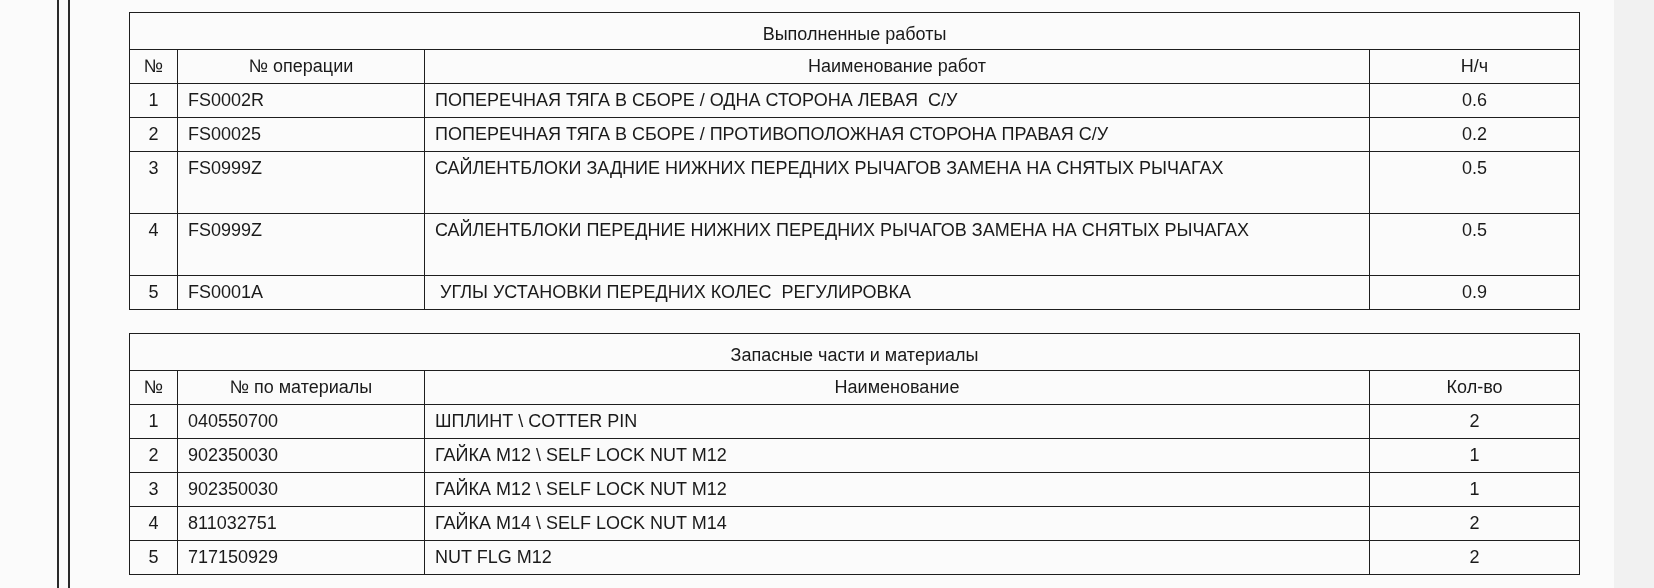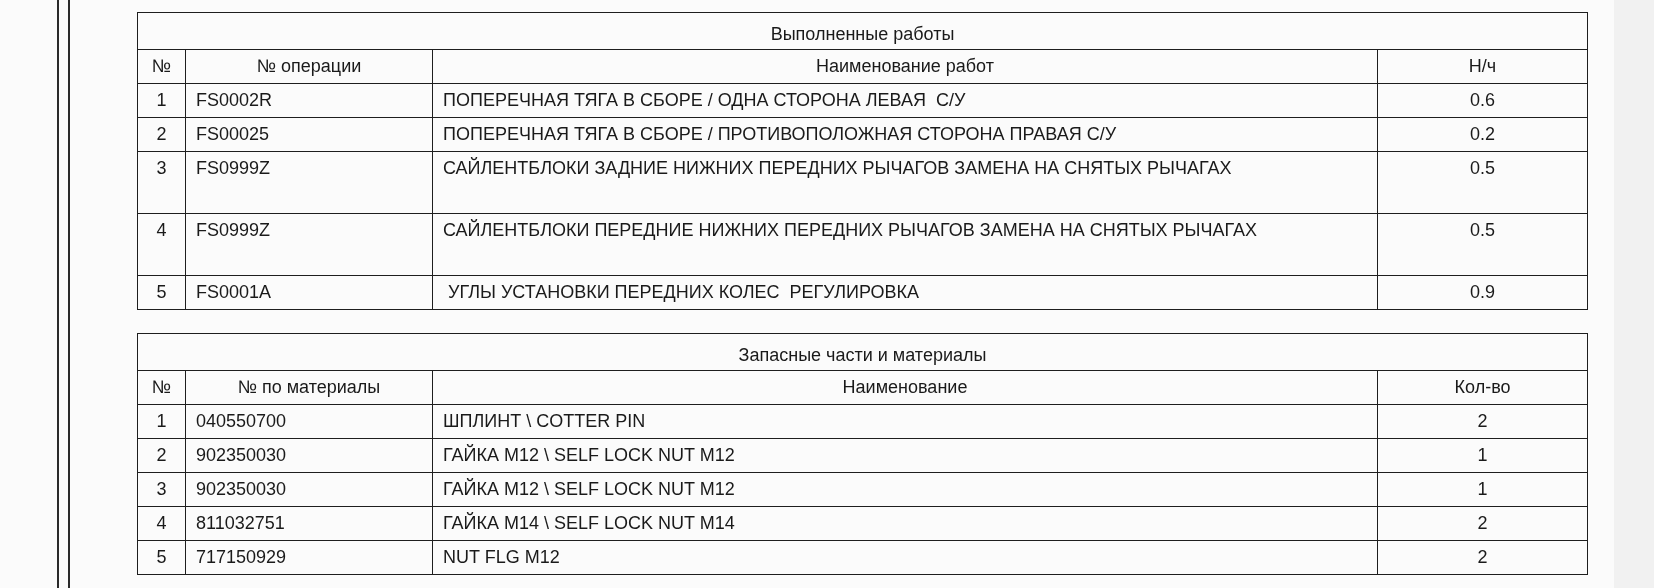--- a/index.html
+++ b/index.html
@@ -10,21 +10,21 @@
       overflow: hidden;
       font-family: "Liberation Sans", sans-serif;
       color: #1a1a1a;
     }
     .margin-line { position: absolute; top: 0; bottom: 0; width: 2px; background: #2a2a2a; }
     .right-shade { position: absolute; top: 0; bottom: 0; left: 1614px; width: 40px; background: #f1f1f1; }
     table {
       position: absolute;
       border-collapse: collapse;
       table-layout: fixed;
-      left: 137px;
+      left: 129px;
       width: 1450px;
     }
     td, th {
       border: 1.5px solid #1e1e1e;
       font-weight: normal;
       font-size: 18px;
       padding: 0 10px;
       line-height: 27px;
       vertical-align: top;
     }

